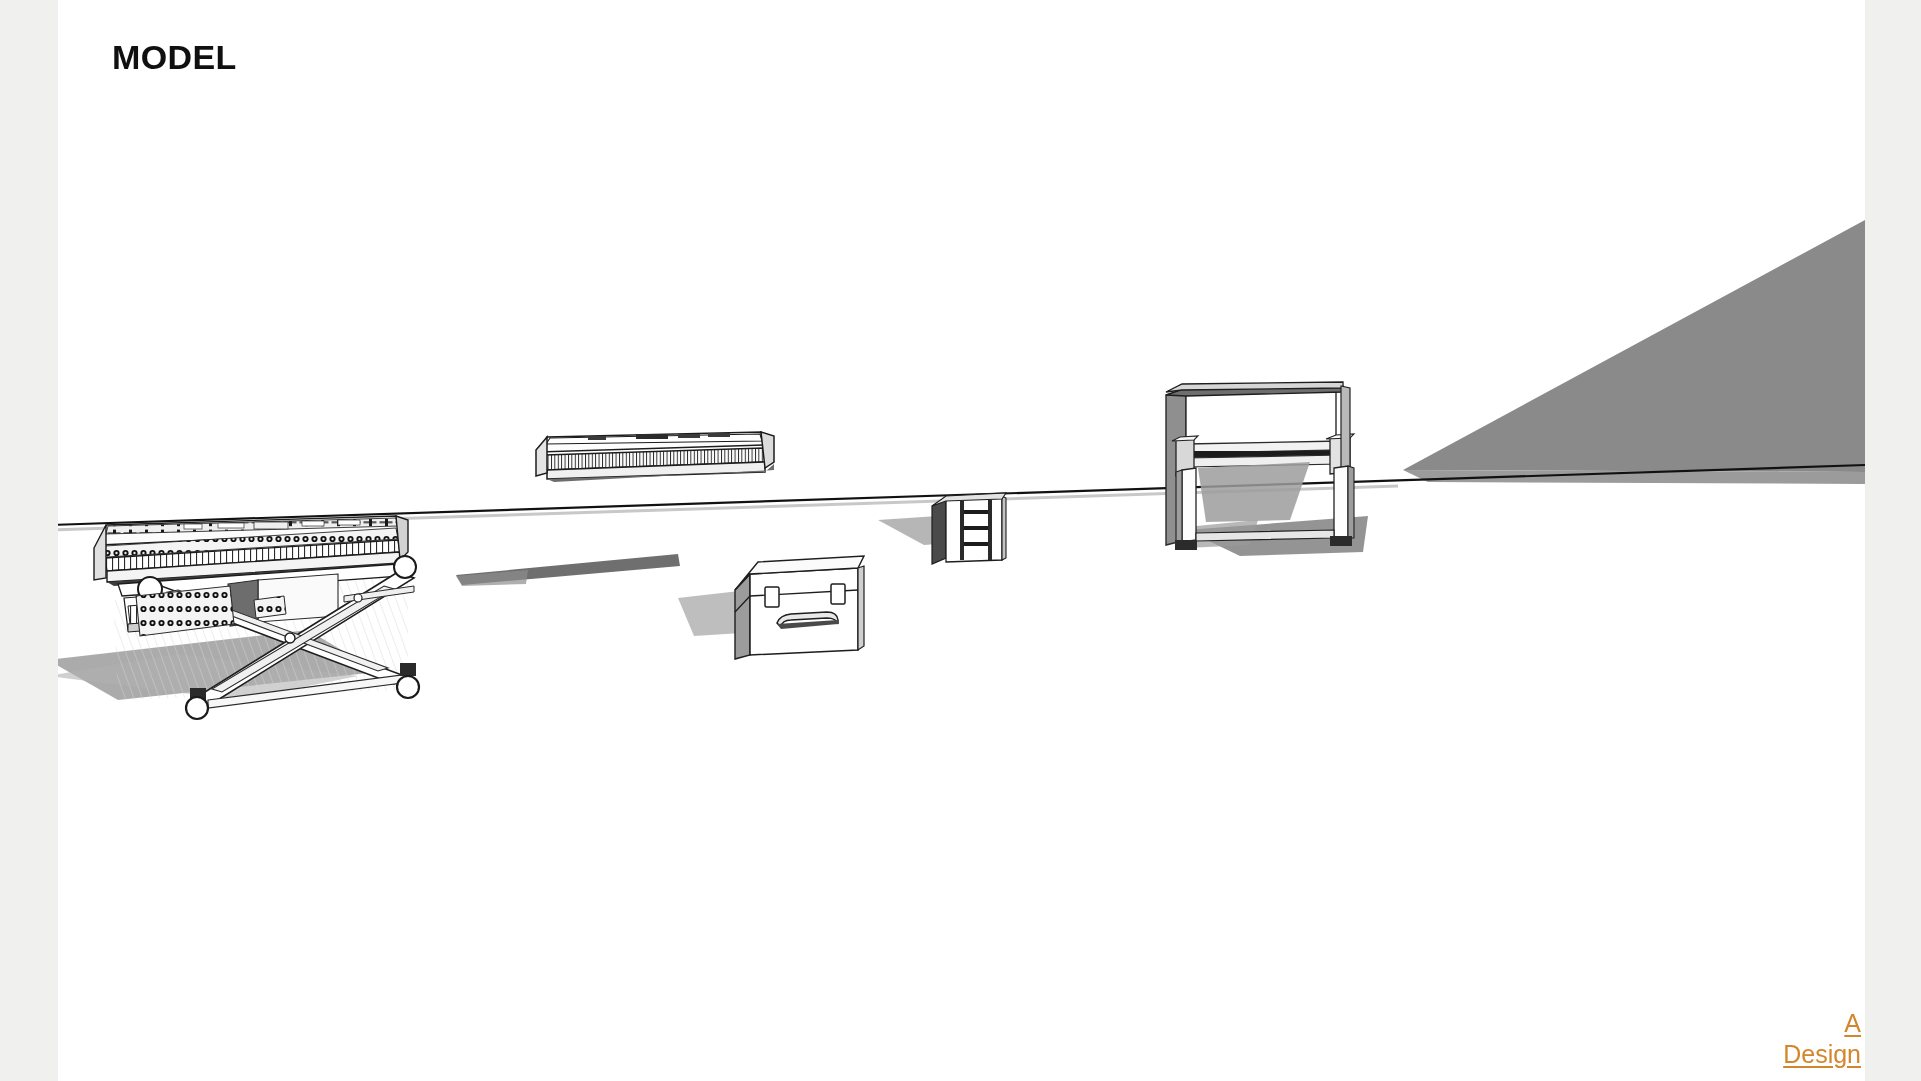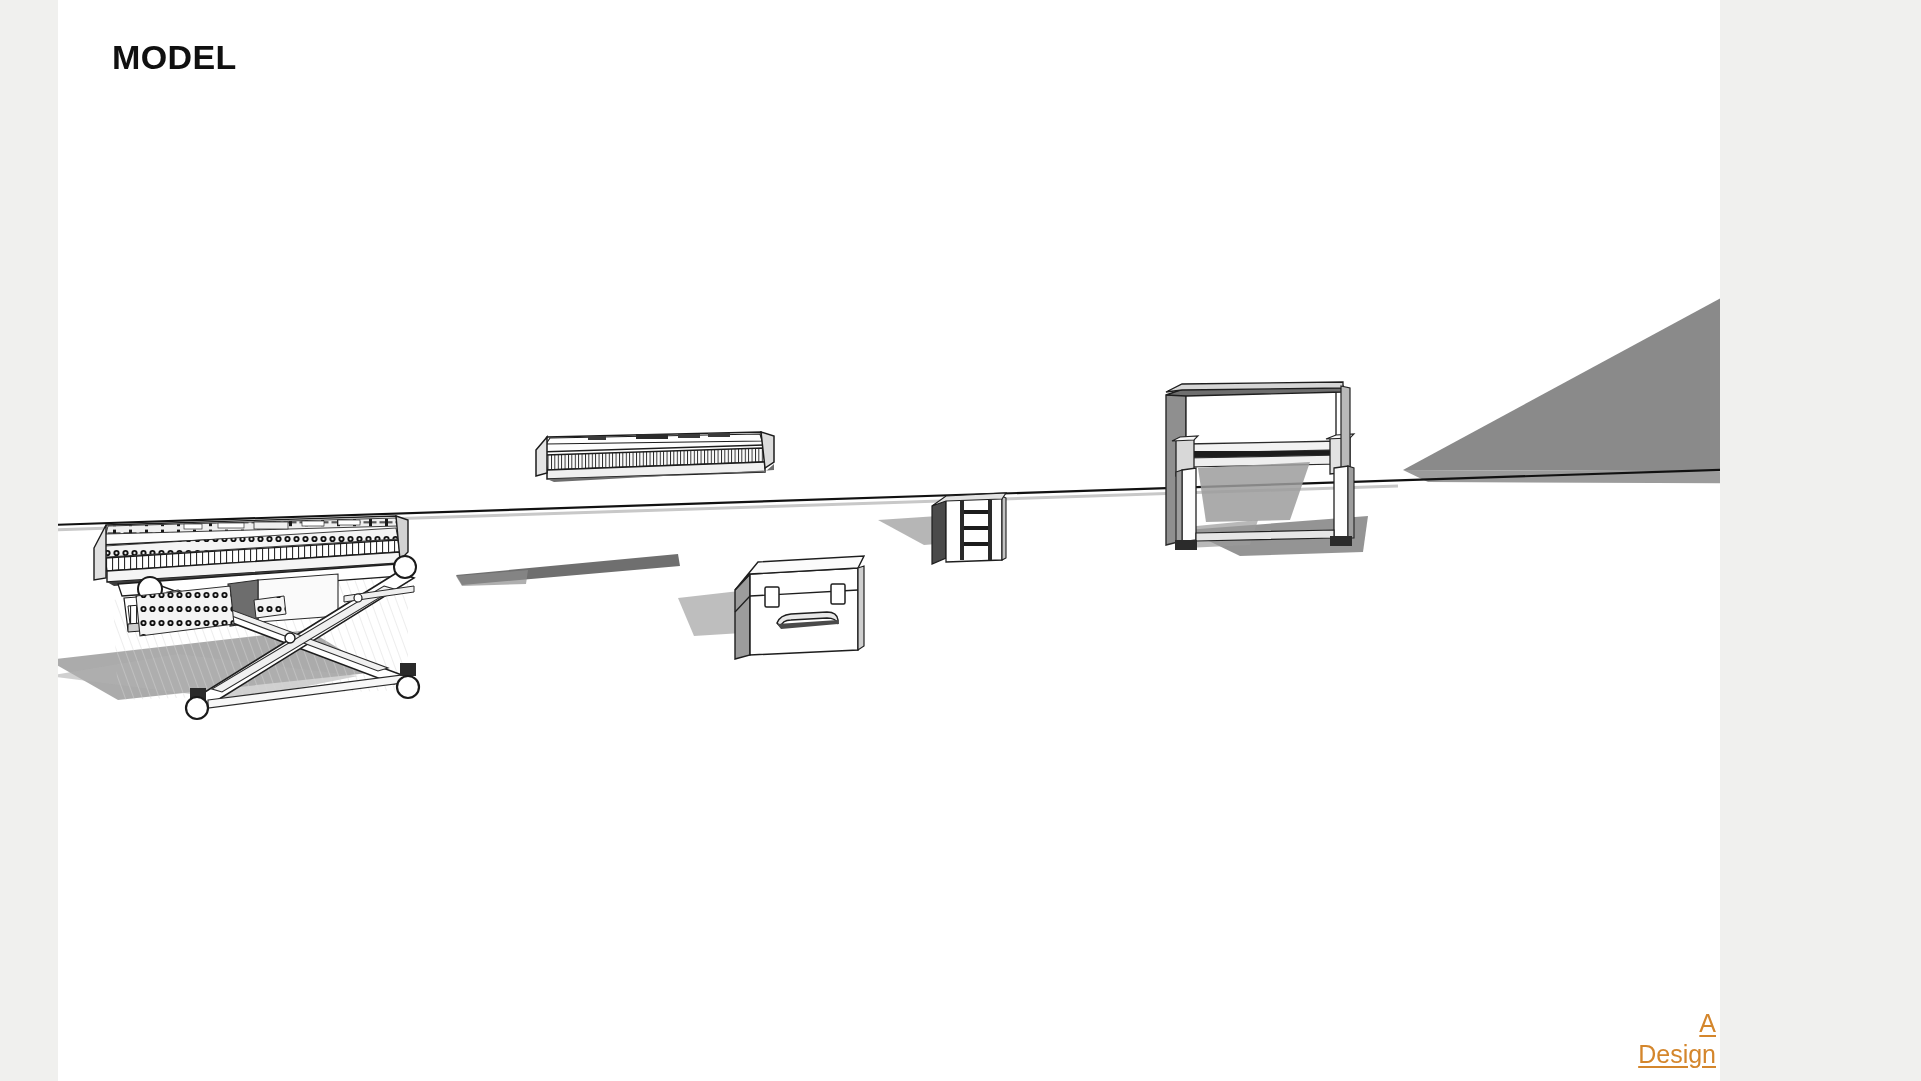--- a/index.html
+++ b/index.html
@@ -17,21 +17,21 @@
     width: 1921px;
     height: 1081px;
     background: #f0f0ee;
   }
 
   
   .viewport {
     position: absolute;
     left: 58px;
     top: 0px;
-    width: 1662px;
+    width: 1807px;
     height: 1081px;
     background: #ffffff;
     overflow: hidden;
   }
 
   .scene-label {
     position: absolute;
     left: 54px;
     top: 38px;
     font-size: 34px;

